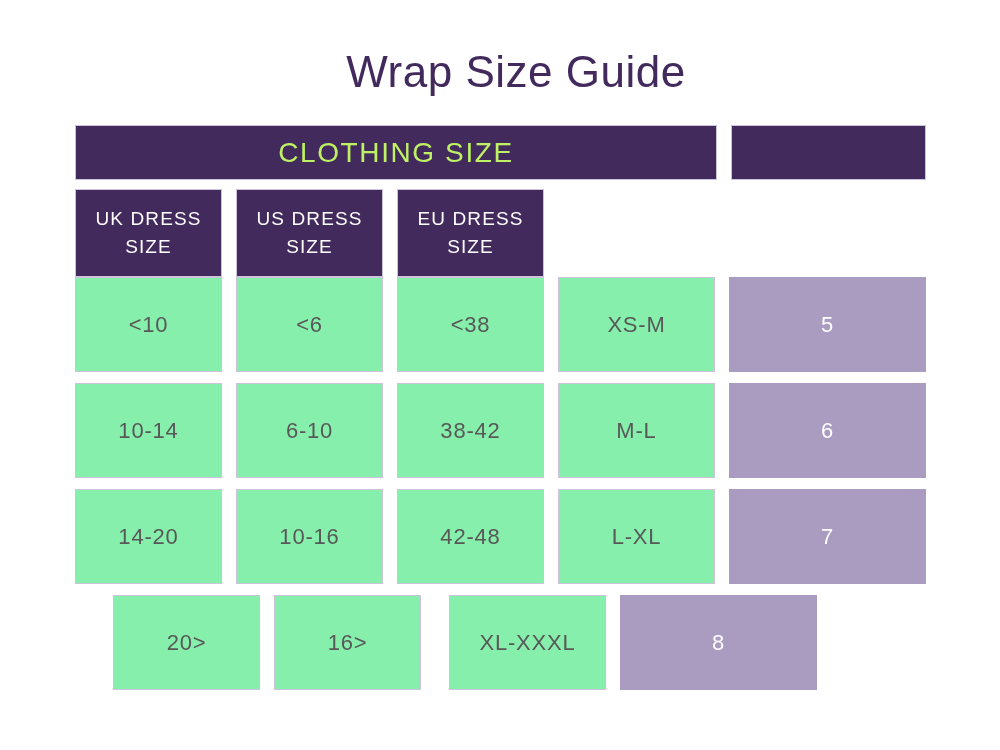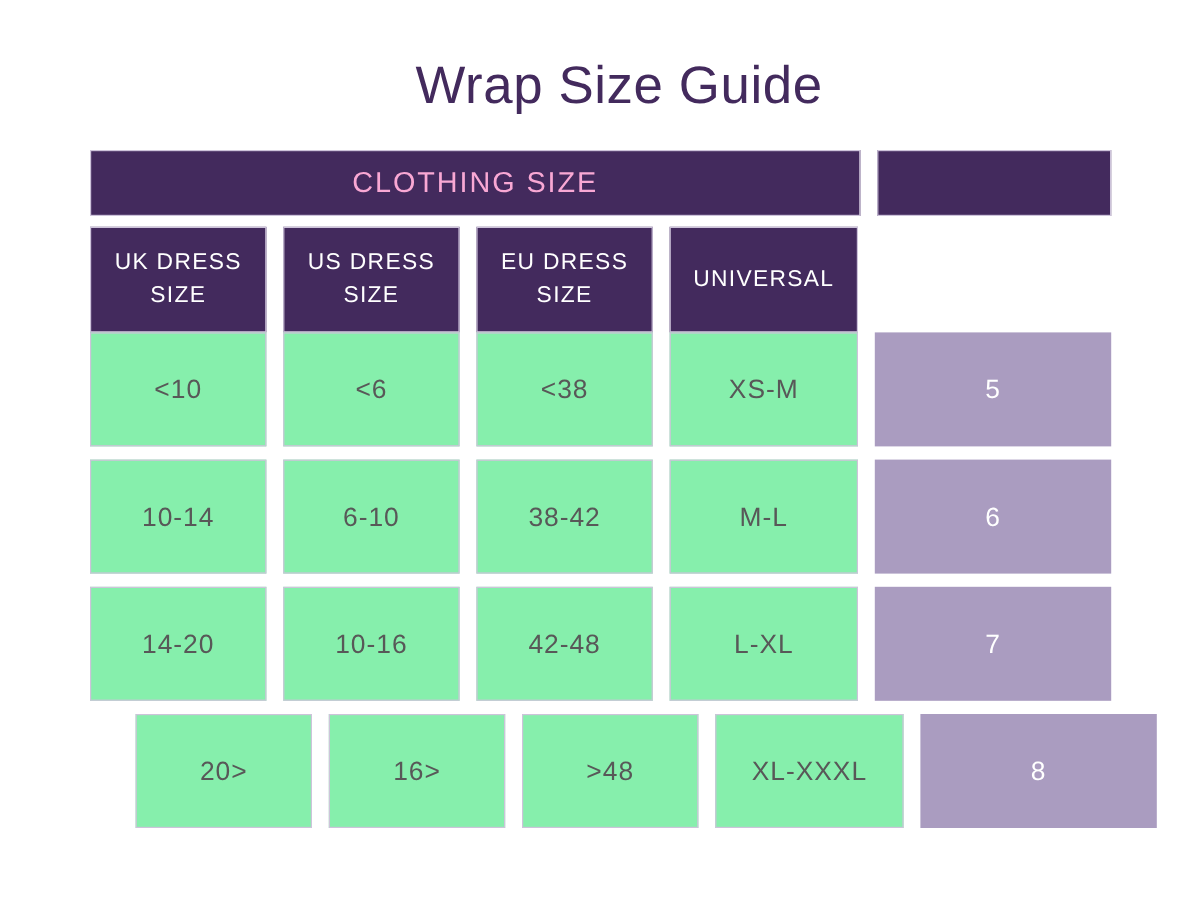--- a/index.html
+++ b/index.html
@@ -63,22 +63,22 @@
     margin-bottom: 9px;
   }
   .banner {
     background: #432a5d;
     border: 1px solid #cdc3da;
     box-sizing: border-box;
     height: 55px;
     display: flex;
     align-items: center;
     justify-content: center;
-    color: #f9a8d4;
-    font-size: 24px;
+    color: #bef264;
+    font-size: 28px;
     letter-spacing: 1.6px;
     font-weight: 400;
   }
   .banner-clothing {
     width: 642px;
   }
   .banner-blank {
     width: 195px;
   }
 
@@ -149,21 +149,20 @@
       <div class="banner banner-blank"></div>
     </div>
 
     <div class="grid-row head-row">
       <div class="col c1 head-cell">UK DRESS SIZE</div>
       <div class="gap"></div>
       <div class="col c2 head-cell">US DRESS SIZE</div>
       <div class="gap"></div>
       <div class="col c3 head-cell">EU DRESS SIZE</div>
       <div class="gap"></div>
-      <div class="col c4 head-cell">UNIVERSAL</div>
       <div class="gap"></div>
     </div>
 
     <div class="grid-row data-row">
       <div class="col c1 cell">&lt;10</div>
       <div class="gap"></div>
       <div class="col c2 cell">&lt;6</div>
       <div class="gap"></div>
       <div class="col c3 cell">&lt;38</div>
       <div class="gap"></div>
@@ -194,21 +193,20 @@
       <div class="col c4 cell">L-XL</div>
       <div class="gap"></div>
       <div class="col c5 cell-wrap">7</div>
     </div>
 
     <div class="grid-row data-row">
       <div class="col c1 cell">20&gt;</div>
       <div class="gap"></div>
       <div class="col c2 cell">16&gt;</div>
       <div class="gap"></div>
-      <div class="col c3 cell">&gt;48</div>
       <div class="gap"></div>
       <div class="col c4 cell">XL-XXXL</div>
       <div class="gap"></div>
       <div class="col c5 cell-wrap">8</div>
     </div>
 
   </div>
 </div>
 
 </body></html>

